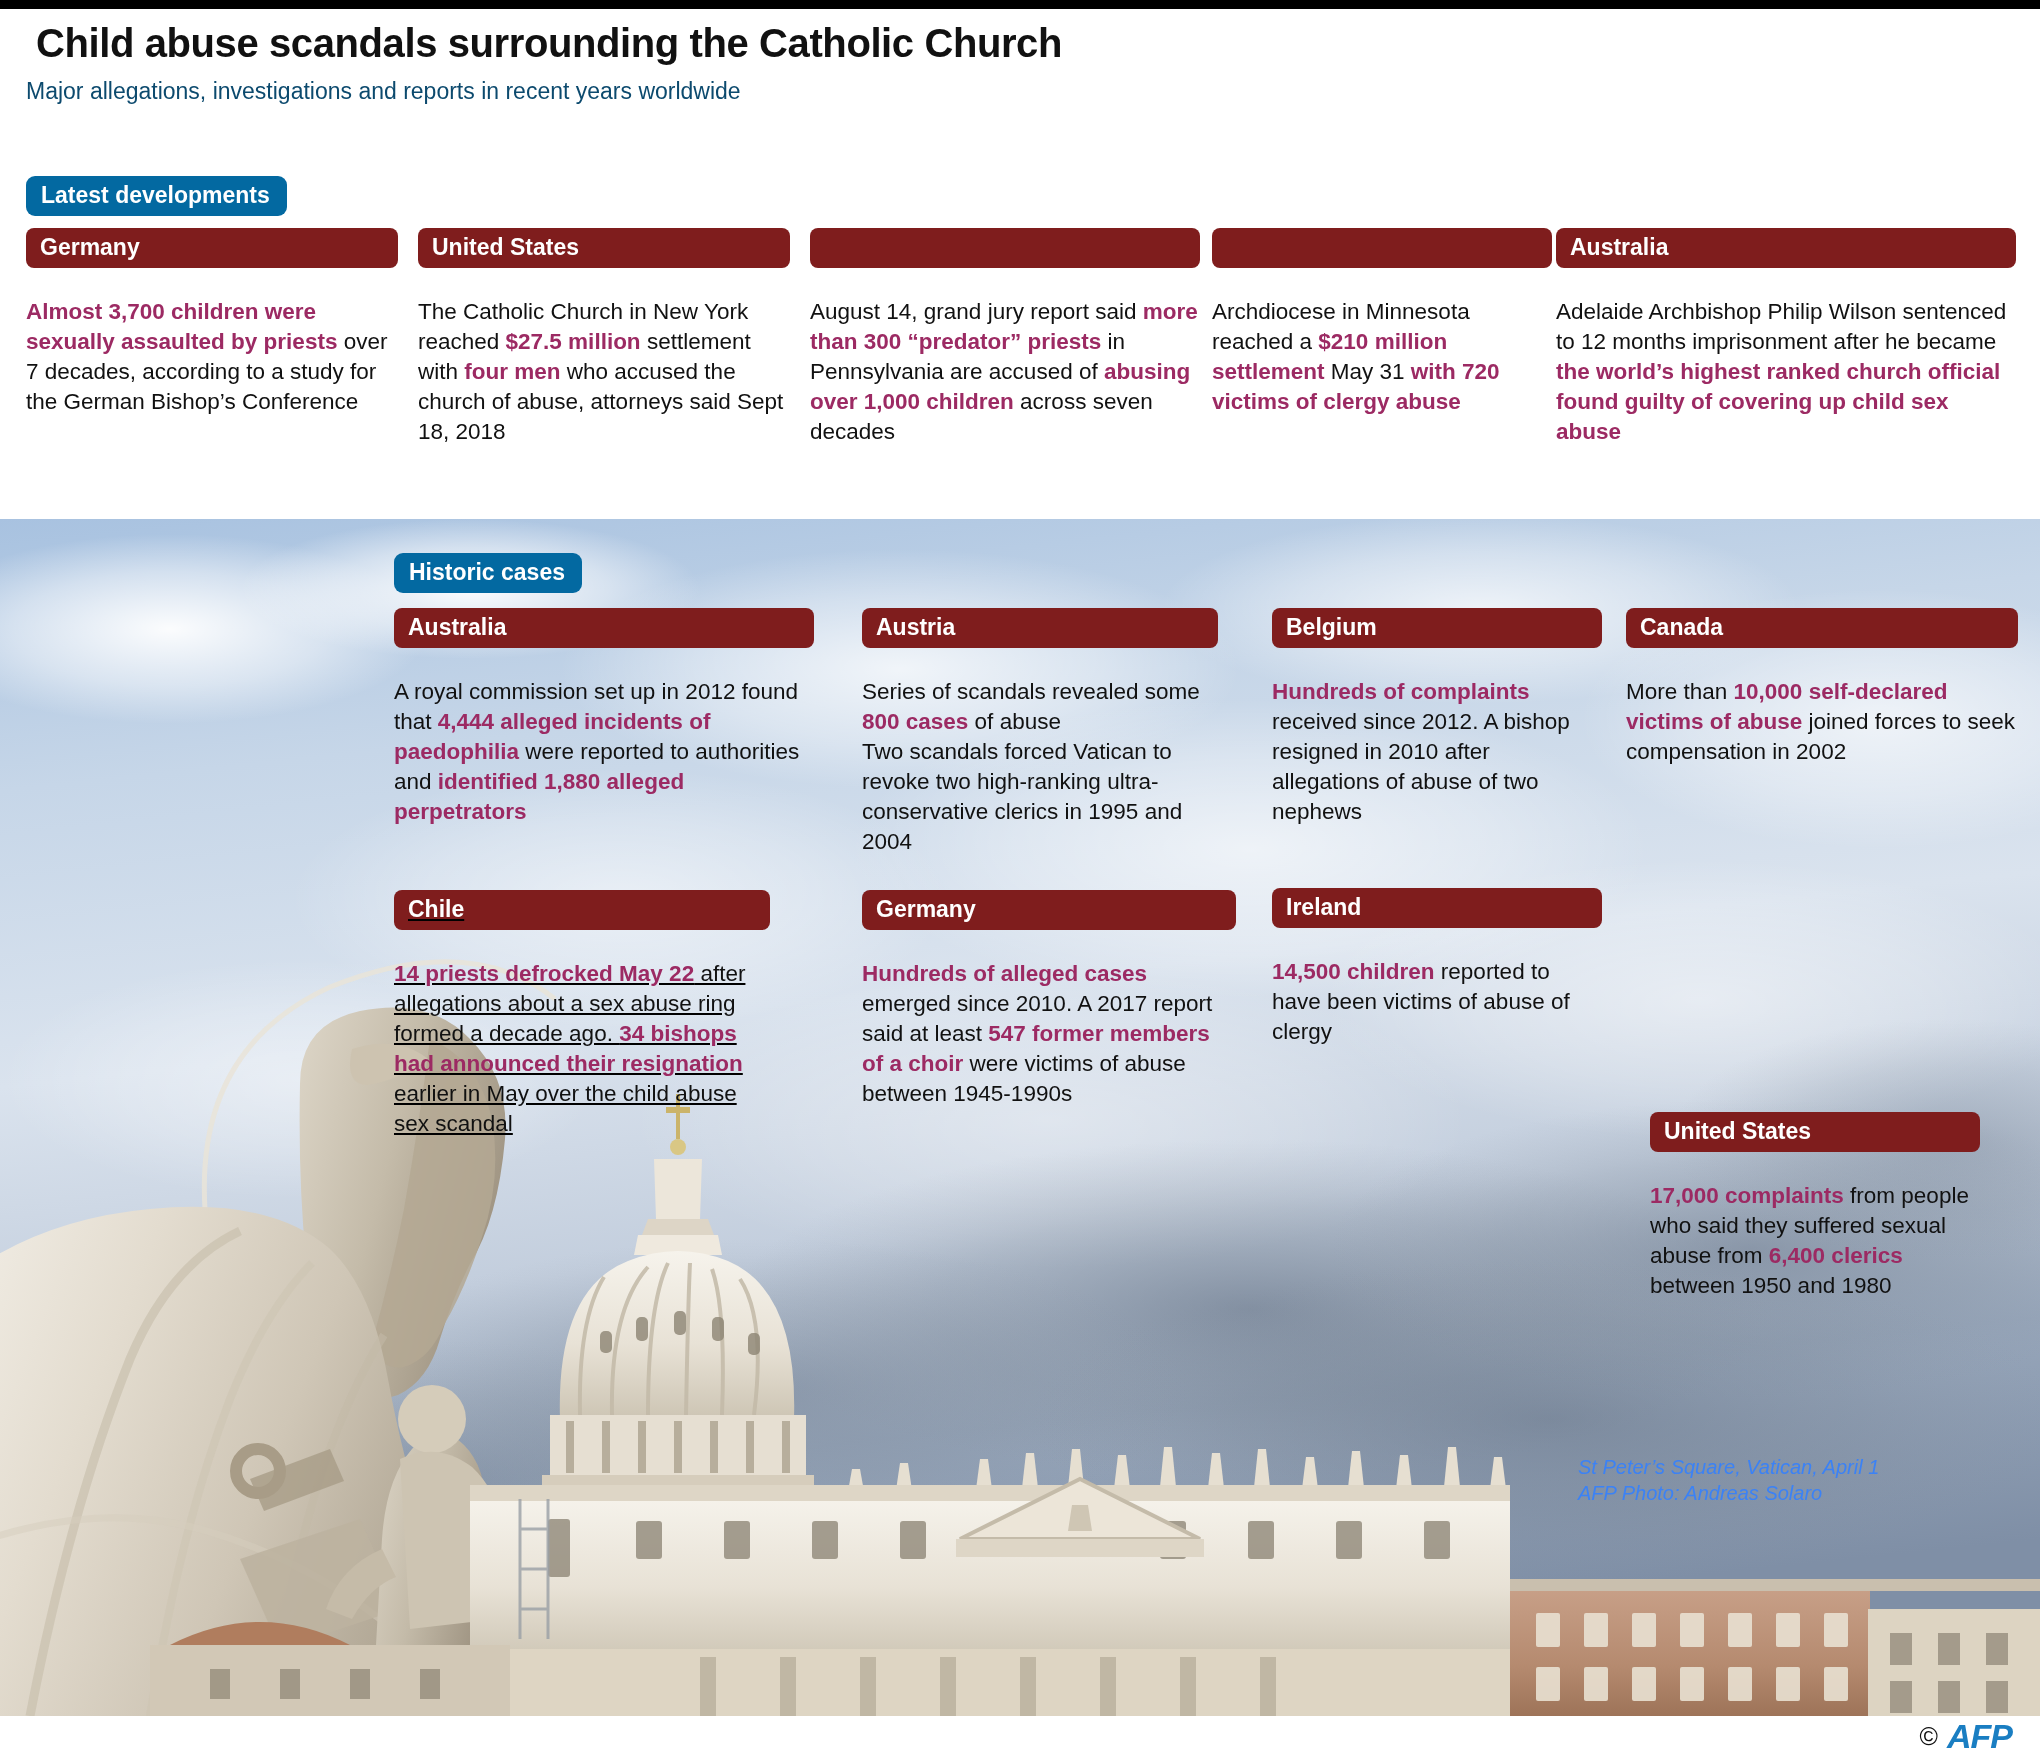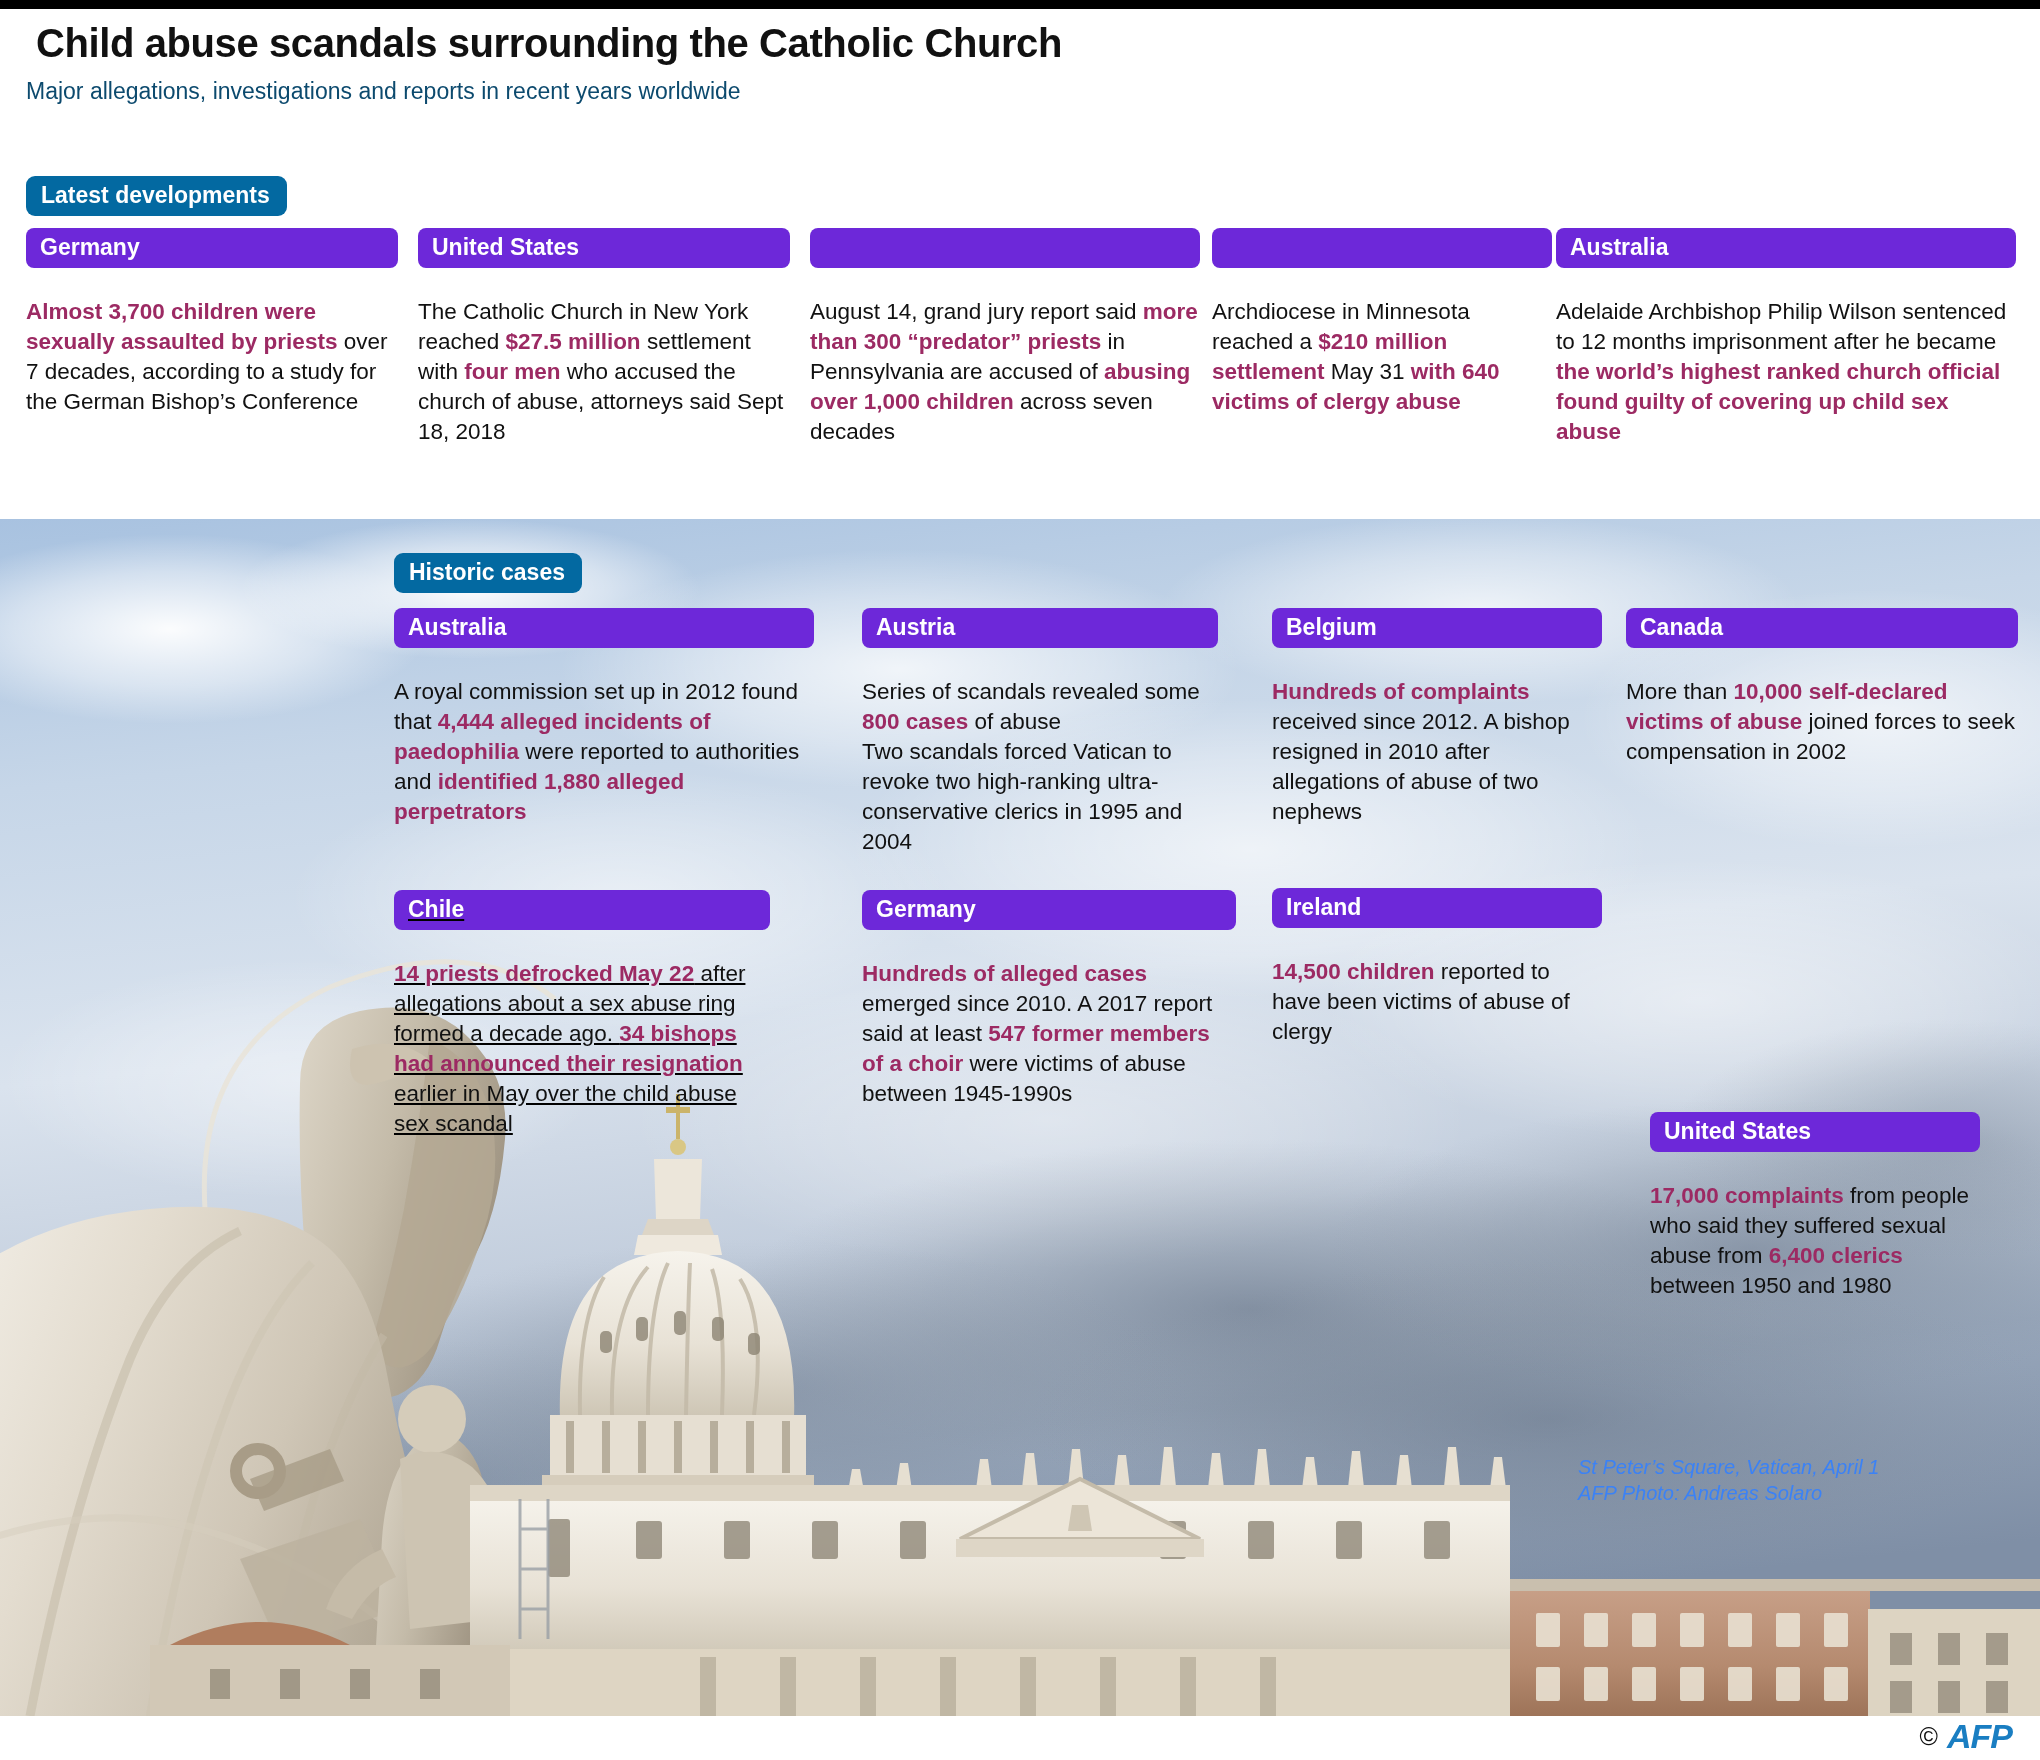--- a/index.html
+++ b/index.html
@@ -26,21 +26,21 @@
   .pill {
     display:inline-block; background:#0369a1; color:#fff;
     font-size:23px; font-weight:bold; padding:7px 17px 9px 15px;
     border-radius:9px; line-height:1.05;
   }
   .pill-latest { position:absolute; left:26px; top:176px; }
   .pill-historic { position:absolute; left:394px; top:553px; }
 
   
   .bar {
-    background:#6d28d9; color:#fff; font-size:23px; font-weight:bold;
+    background:#7f1d1d; color:#fff; font-size:23px; font-weight:bold;
     padding:7px 14px 9px 14px; border-radius:8px; line-height:1.05;
   }
 
   
   .body-text {
     font-size:22.5px; line-height:1.33; color:#111; margin-top:29px;
   }
   .body-text b { color:#9c2a63; font-weight:bold; }
 
   
@@ -96,21 +96,21 @@
       <div class="body-text">The Catholic Church in New York reached <b>$27.5 million</b> settlement with <b>four men</b> who accused the church of abuse, attorneys said Sept 18, 2018</div>
     </div>
 
     <div class="ld-col" style="left:810px; width:390px;">
       <div class="bar">&nbsp;</div>
       <div class="body-text">August 14, grand jury report said <b>more than 300 “predator” priests</b> in Pennsylvania are accused of <b>abusing over 1,000 children</b> across seven decades</div>
     </div>
 
     <div class="ld-col" style="left:1212px; width:340px;">
       <div class="bar">&nbsp;</div>
-      <div class="body-text">Archdiocese in Minnesota reached a <b>$210 million settlement</b> May 31 <b>with 640 victims of clergy abuse</b></div>
+      <div class="body-text">Archdiocese in Minnesota reached a <b>$210 million settlement</b> May 31 <b>with 720 victims of clergy abuse</b></div>
     </div>
 
     <div class="ld-col" style="left:1556px; width:460px;">
       <div class="bar">Australia</div>
       <div class="body-text">Adelaide Archbishop Philip Wilson sentenced to 12 months imprisonment after he became <b>the world’s highest ranked church official found guilty of covering up child sex abuse</b></div>
     </div>
 
   </div>
 
   <div class="photo">

